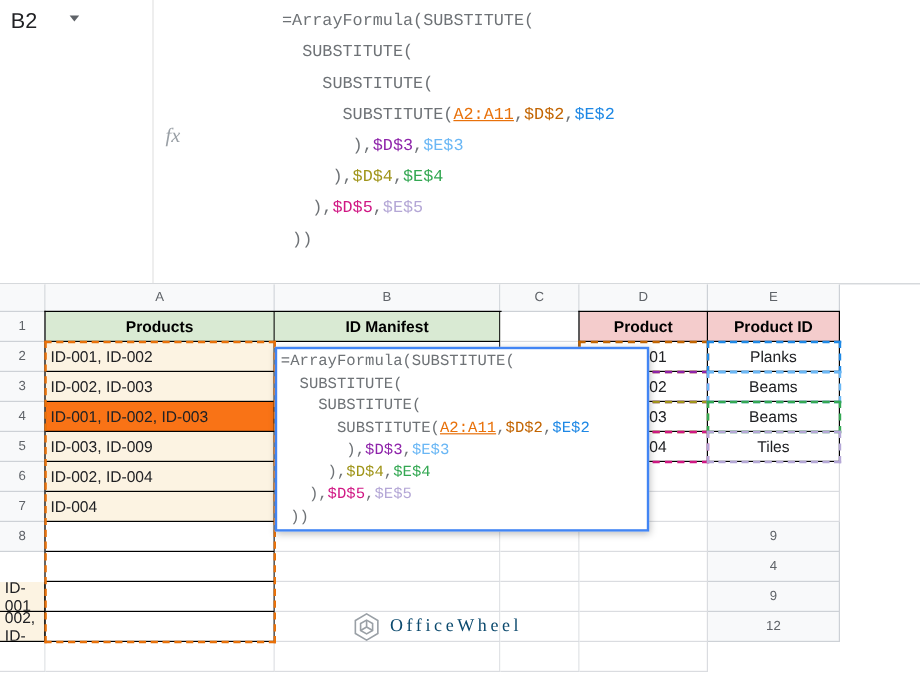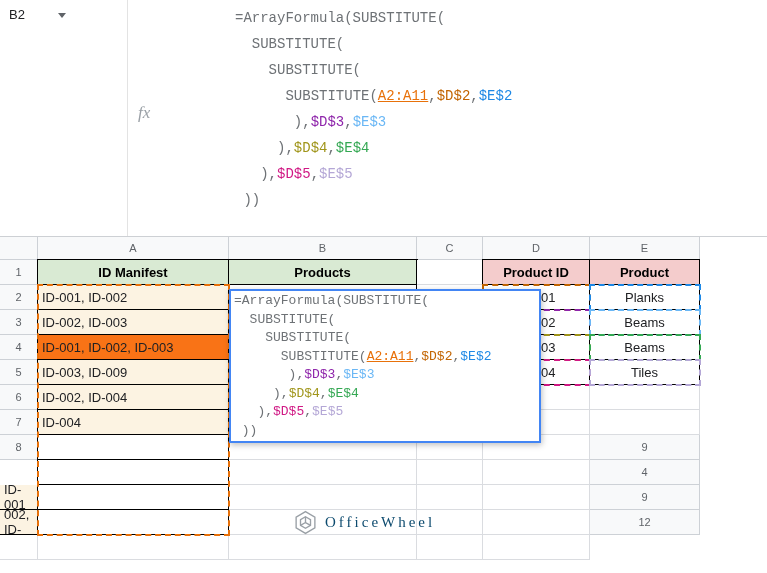--- a/index.html
+++ b/index.html
@@ -4,21 +4,21 @@
 <style>
   * { margin:0; padding:0; box-sizing:border-box; }
   html, body { width:767px; height:573px; overflow:hidden; }
   body { font-family:"Liberation Sans", sans-serif; background:#ffffff; }
 
   .app { position:relative; width:767px; height:573px; background:#fff; overflow:hidden; }
 
   
   .formula-panel { position:absolute; left:0; top:0; width:767px; height:237px; background:#fff; border-bottom:1px solid #cdd0d4; }
   .name-box { position:absolute; left:0; top:0; width:127px; height:30px; }
-  .name-box-value { position:absolute; left:9px; top:7px; font-size:13px; color:#202124; }
+  .name-box-value { position:absolute; left:9px; top:7px; font-size:18px; color:#202124; }
   .dd-icon { position:absolute; left:58px; top:13px; width:0; height:0;
              border-left:4px solid transparent; border-right:4px solid transparent; border-top:5px solid #5f6368; }
   .panel-divider { position:absolute; left:127px; top:0; width:1px; height:236px; background:#e3e3e3; }
   .fx-icon { position:absolute; left:138px; top:103px; font-family:"Liberation Serif", serif;
              font-style:italic; font-size:17px; color:#9aa0a6; }
   .bar-formula { position:absolute; left:235px; top:5px; font-family:"Liberation Mono", monospace;
                  font-size:14px; line-height:26px; color:#6e7276; }
   .fline { white-space:pre; }
   .ref-underline { text-decoration:underline; }
 
@@ -80,25 +80,25 @@
   </div>
 
   <div class="grid" id="grid">
       <div class="cell ch"></div>
       <div class="cell ch">A</div>
       <div class="cell ch">B</div>
       <div class="cell ch">C</div>
       <div class="cell ch">D</div>
       <div class="cell ch">E</div>
       <div class="cell rh">1</div>
+      <div class="cell tb hdr-green" style="background: rgb(217, 234, 211);">Products</div>
       <div class="cell tb hdr-green" style="background: rgb(217, 234, 211);">ID Manifest</div>
-      <div class="cell tb hdr-green" style="background: rgb(217, 234, 211);">Products</div>
-      <div class="cell"></div>
+      <div class="cell"></div>
+      <div class="cell tb hdr-pink" style="background: rgb(244, 204, 204);">Product</div>
       <div class="cell tb hdr-pink" style="background: rgb(244, 204, 204);">Product ID</div>
-      <div class="cell tb hdr-pink" style="background: rgb(244, 204, 204);">Product</div>
       <div class="cell rh">2</div>
       <div class="cell tb a-val" style="background: rgb(252, 243, 226);">ID-001, ID-002</div>
       <div class="cell tb"></div>
       <div class="cell"></div>
       <div class="cell tb de-val">ID-001</div>
       <div class="cell tb de-val">Planks</div>
       <div class="cell rh">3</div>
       <div class="cell tb a-val" style="background: rgb(252, 243, 226);">ID-002, ID-003</div>
       <div class="cell tb"></div>
       <div class="cell"></div>

